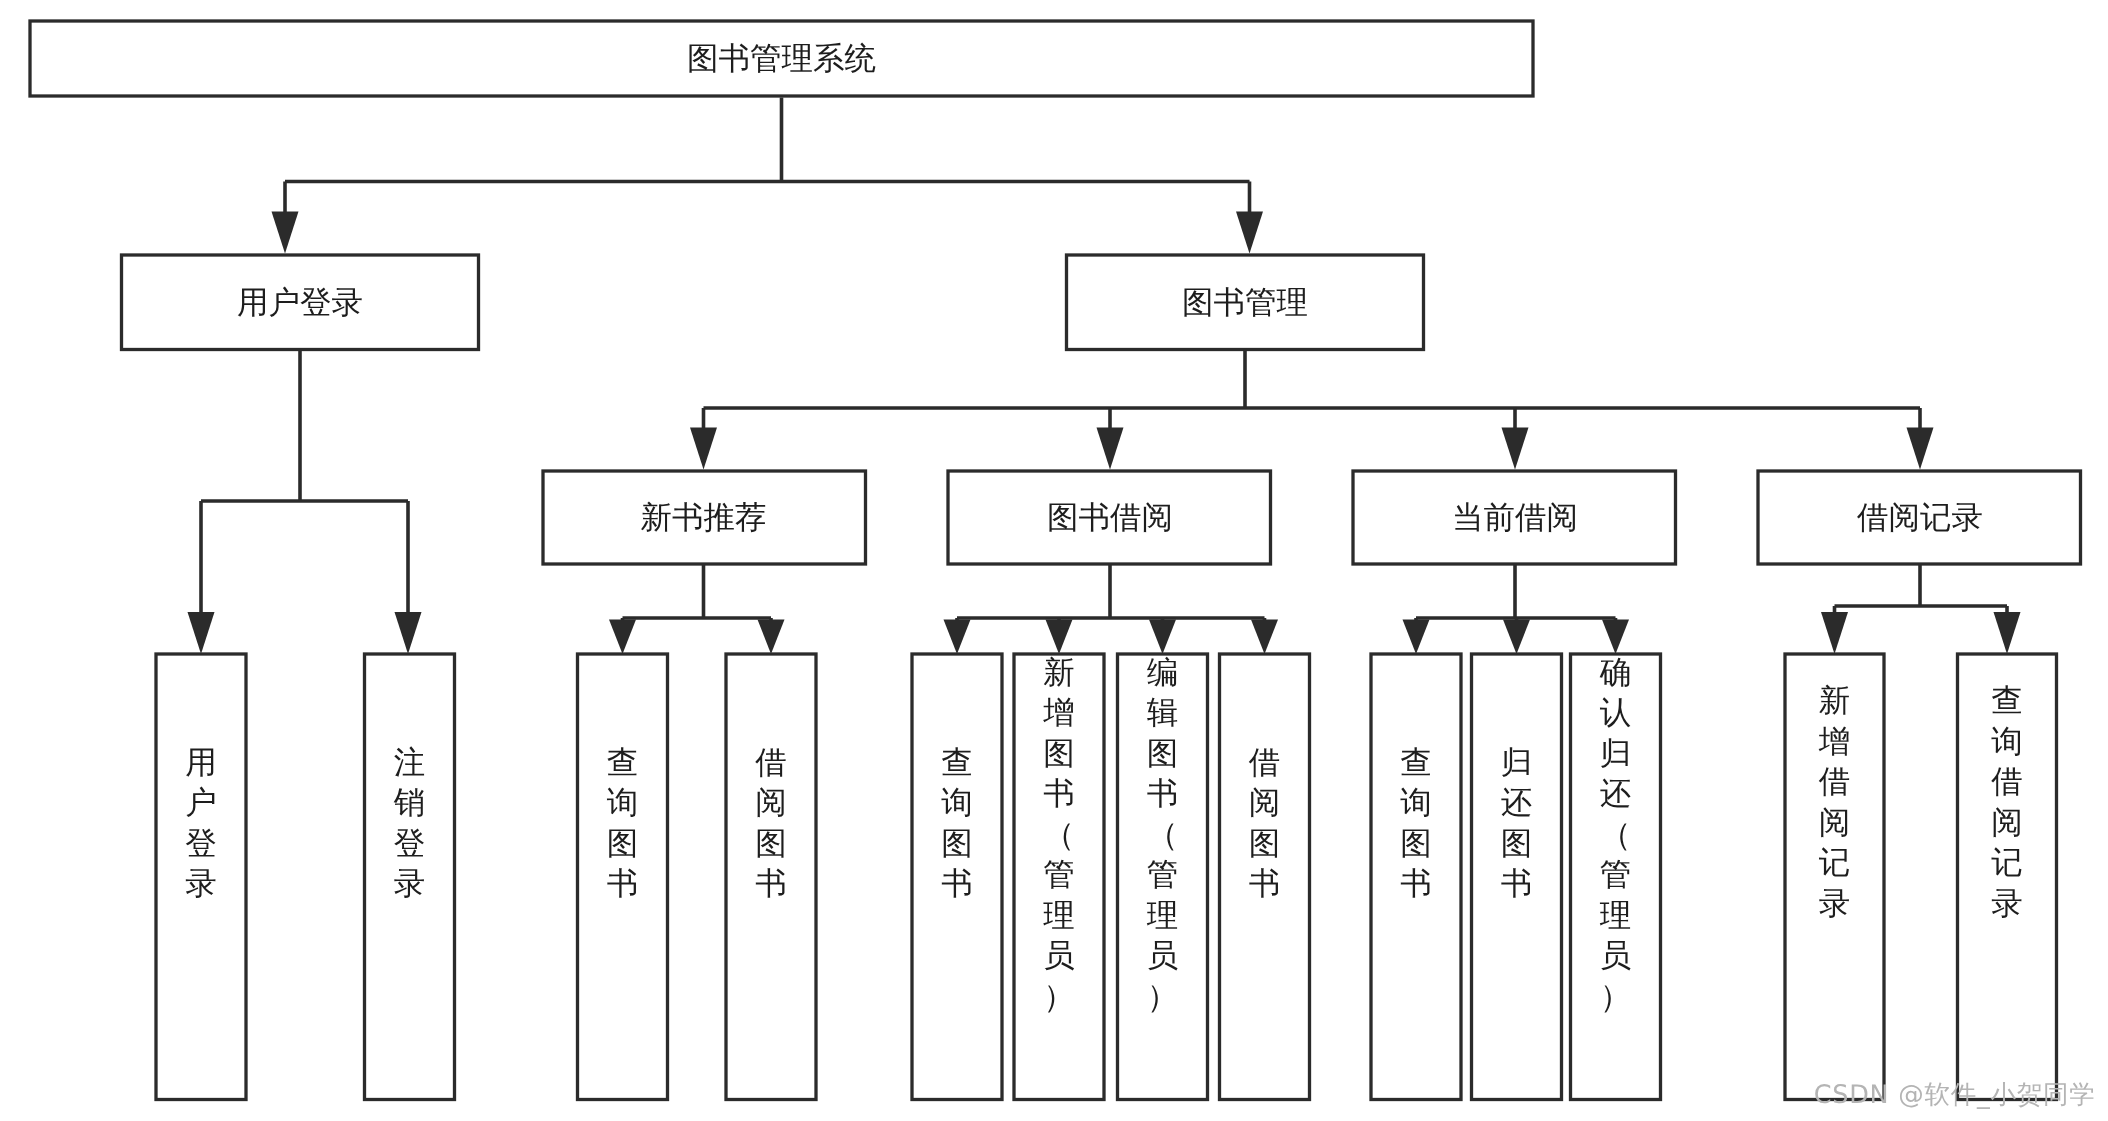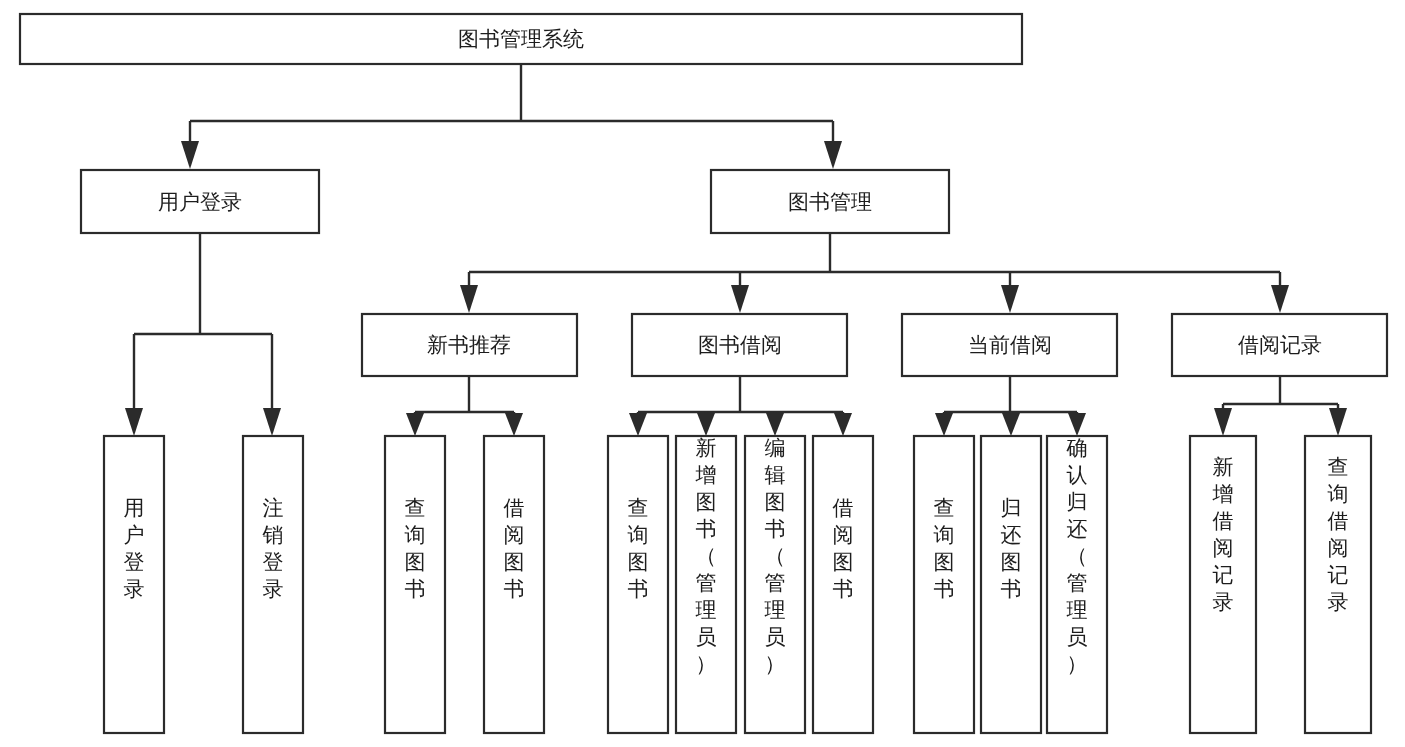--- a/index.html
+++ b/index.html
@@ -241,14 +241,15 @@
       <text class="node-label-vertical" x="1223" y="474"><tspan x="1223" dy="0">新</tspan><tspan x="1223" dy="27">增</tspan><tspan x="1223" dy="27">借</tspan><tspan x="1223" dy="27">阅</tspan><tspan x="1223" dy="27">记</tspan><tspan x="1223" dy="27">录</tspan></text>
     </g>
 
     <g>
       <rect class="node-box" x="1305" y="436" width="66" height="297"></rect>
       <text class="node-label-vertical" x="1338" y="474"><tspan x="1338" dy="0">查</tspan><tspan x="1338" dy="27">询</tspan><tspan x="1338" dy="27">借</tspan><tspan x="1338" dy="27">阅</tspan><tspan x="1338" dy="27">记</tspan><tspan x="1338" dy="27">录</tspan></text>
     </g>
 
   </svg>
 
+  <div class="watermark">CSDN @软件_小贺同学</div>
 
 </div>
 
 </body></html>

